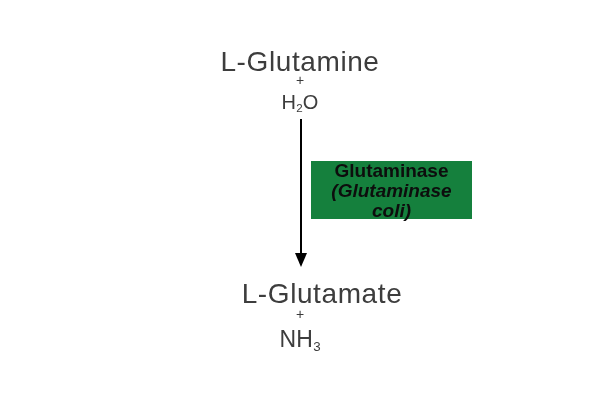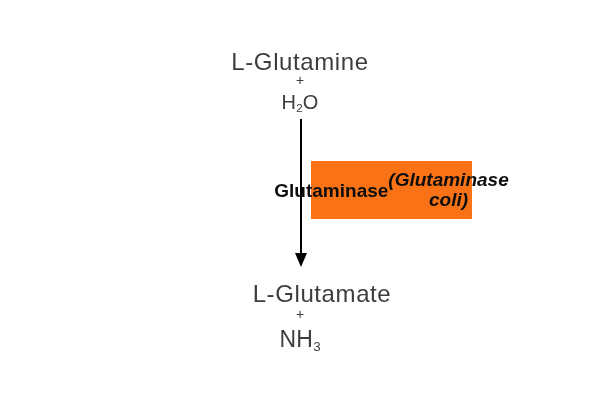--- a/index.html
+++ b/index.html
@@ -16,21 +16,21 @@
     font-family: "Liberation Sans", sans-serif;
   }
   .centered-text {
     position: absolute;
     left: 0;
     width: 600px;
     text-align: center;
     color: #3d3d3d;
   }
   .compound-name {
-    font-size: 24px;
+    font-size: 28px;
     line-height: 22px;
     letter-spacing: 0.6px;
   }
   .plus-sign {
     font-size: 14px;
     line-height: 14px;
     font-weight: 400;
     color: #3a3a3a;
   }
   .formula {
@@ -72,23 +72,23 @@
     border-left: 6px solid transparent;
     border-right: 6px solid transparent;
     border-top: 14px solid #000000;
   }
   .enzyme-box {
     position: absolute;
     left: 311px;
     top: 161px;
     width: 161px;
     height: 58px;
-    background: #f97316;
+    background: #15803d;
     display: flex;
-    flex-direction: row;
+    flex-direction: column;
     align-items: center;
     justify-content: center;
     text-align: center;
   }
   .enzyme-name {
     font-size: 19px;
     line-height: 20px;
     font-weight: bold;
     color: #0d0d0d;
     padding-top: 2px;

